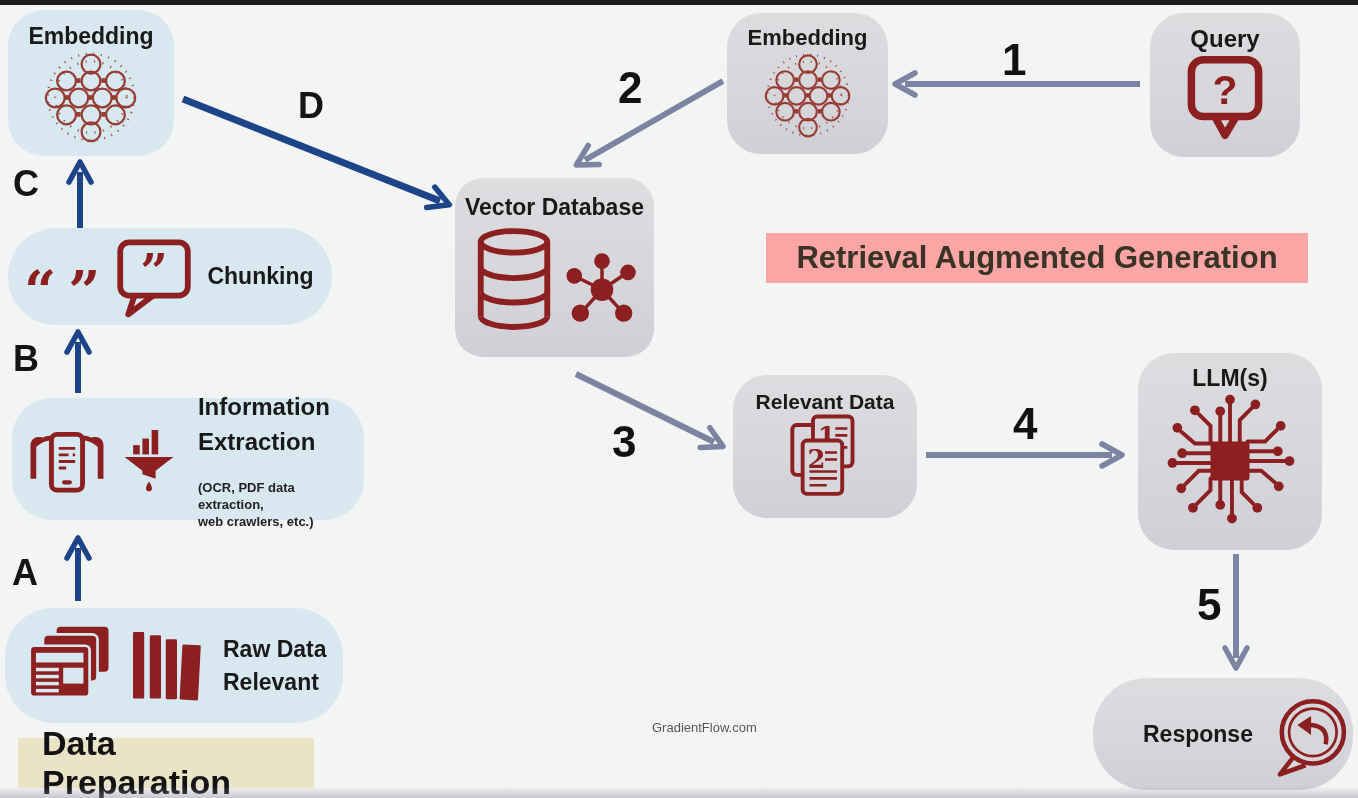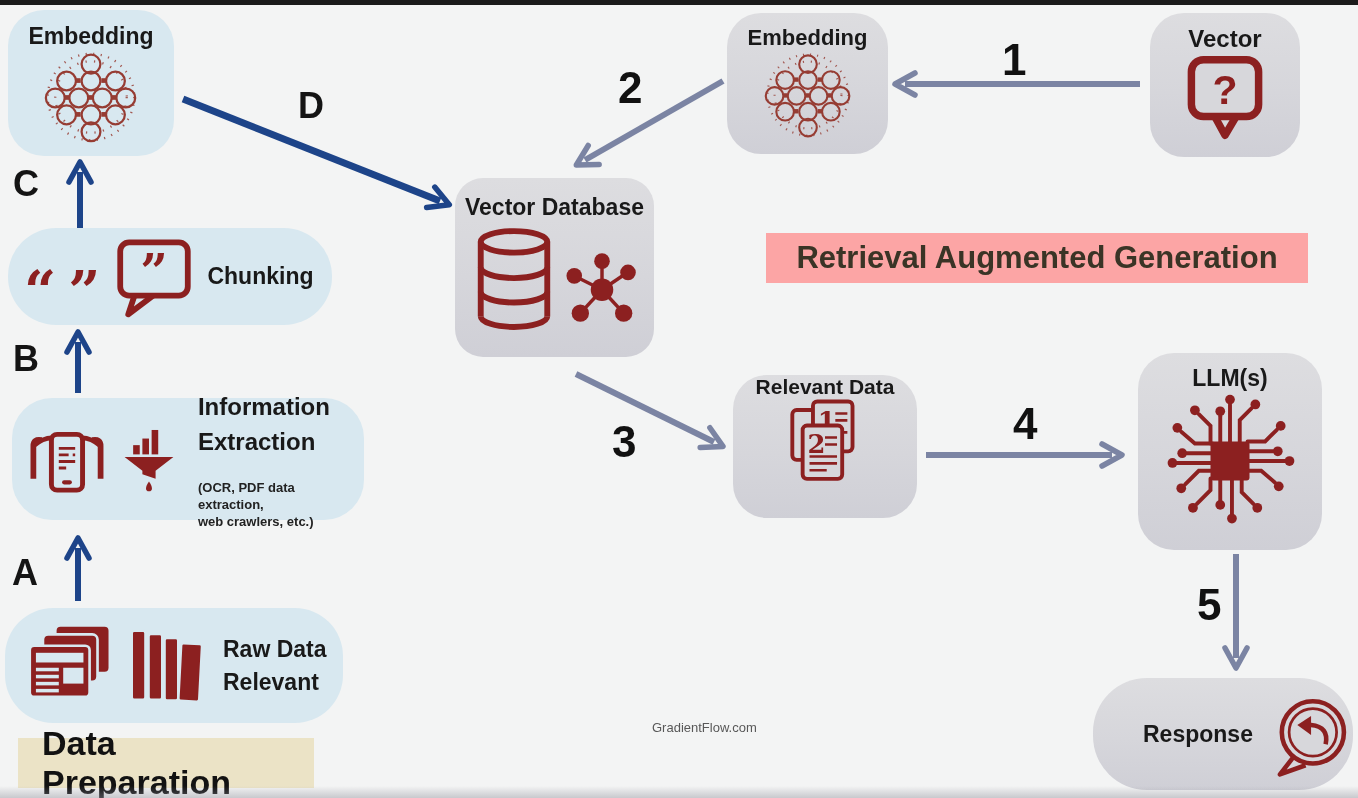--- a/index.html
+++ b/index.html
@@ -40,21 +40,21 @@
 
   #query{left:1150px;top:13px;width:150px;height:144px;border-radius:34px;}
   #query .title{margin-top:13px;font-size:24px;}
 
   #vector-db{left:455px;top:178px;width:199px;height:179px;border-radius:28px;}
   #vector-db .title{margin-top:17px;font-size:23px;}
   .vdb-icons{display:flex;justify-content:center;align-items:flex-start;margin-top:3px;}
   .vdb-icons .mol{margin-top:26px;margin-left:4px;}
 
   #relevant-data{left:733px;top:375px;width:184px;height:143px;border-radius:34px;}
-  #relevant-data .title{font-size:21px;}
+  #relevant-data .title{margin-top:15px;font-size:21px;}
 
   #llms{left:1138px;top:353px;width:184px;height:197px;border-radius:36px;}
   #llms .title{margin-top:13px;font-size:23px;}
   #llms svg{margin-top:-8px;}
 
   #response{left:1093px;top:678px;width:260px;height:112px;border-radius:54px;display:flex;align-items:center;}
   #response .label{margin-left:50px;font-size:23px;font-weight:700;color:#191919;}
   #response svg{margin-left:16px;margin-top:4px;}
 
   .band{position:absolute;display:flex;align-items:center;box-sizing:border-box;font-weight:700;}
@@ -232,21 +232,21 @@
         <rect x="22" y="48" width="5" height="5"></rect>
           <rect x="47" y="48" width="5" height="5"></rect>
           <rect x="72" y="48" width="5" height="5"></rect>
         <rect x="34" y="66" width="5" height="5"></rect>
           <rect x="61" y="66" width="5" height="5"></rect>
       </g>
     </svg>
   </div>
 
   <div class="box gray col" id="query">
-    <div class="title">Vector</div>
+    <div class="title">Query</div>
     <svg width="84" height="90" viewBox="0 0 90 94">
       <path d="M33,66 L45,88 L58,66" fill="#d7d7db" stroke="#8c2020" stroke-width="8" stroke-linejoin="round"></path>
       <rect x="9" y="7" width="72" height="61" rx="13" fill="#d7d7db" stroke="#8c2020" stroke-width="8"></rect>
       <text x="45" y="54" text-anchor="middle" font-family="Liberation Sans,sans-serif" font-weight="bold" font-size="44" fill="#8c2020">?</text>
     </svg>
   </div>
 
   <div class="box gray" id="vector-db">
     <div class="title">Vector Database</div>
     <div class="vdb-icons">

